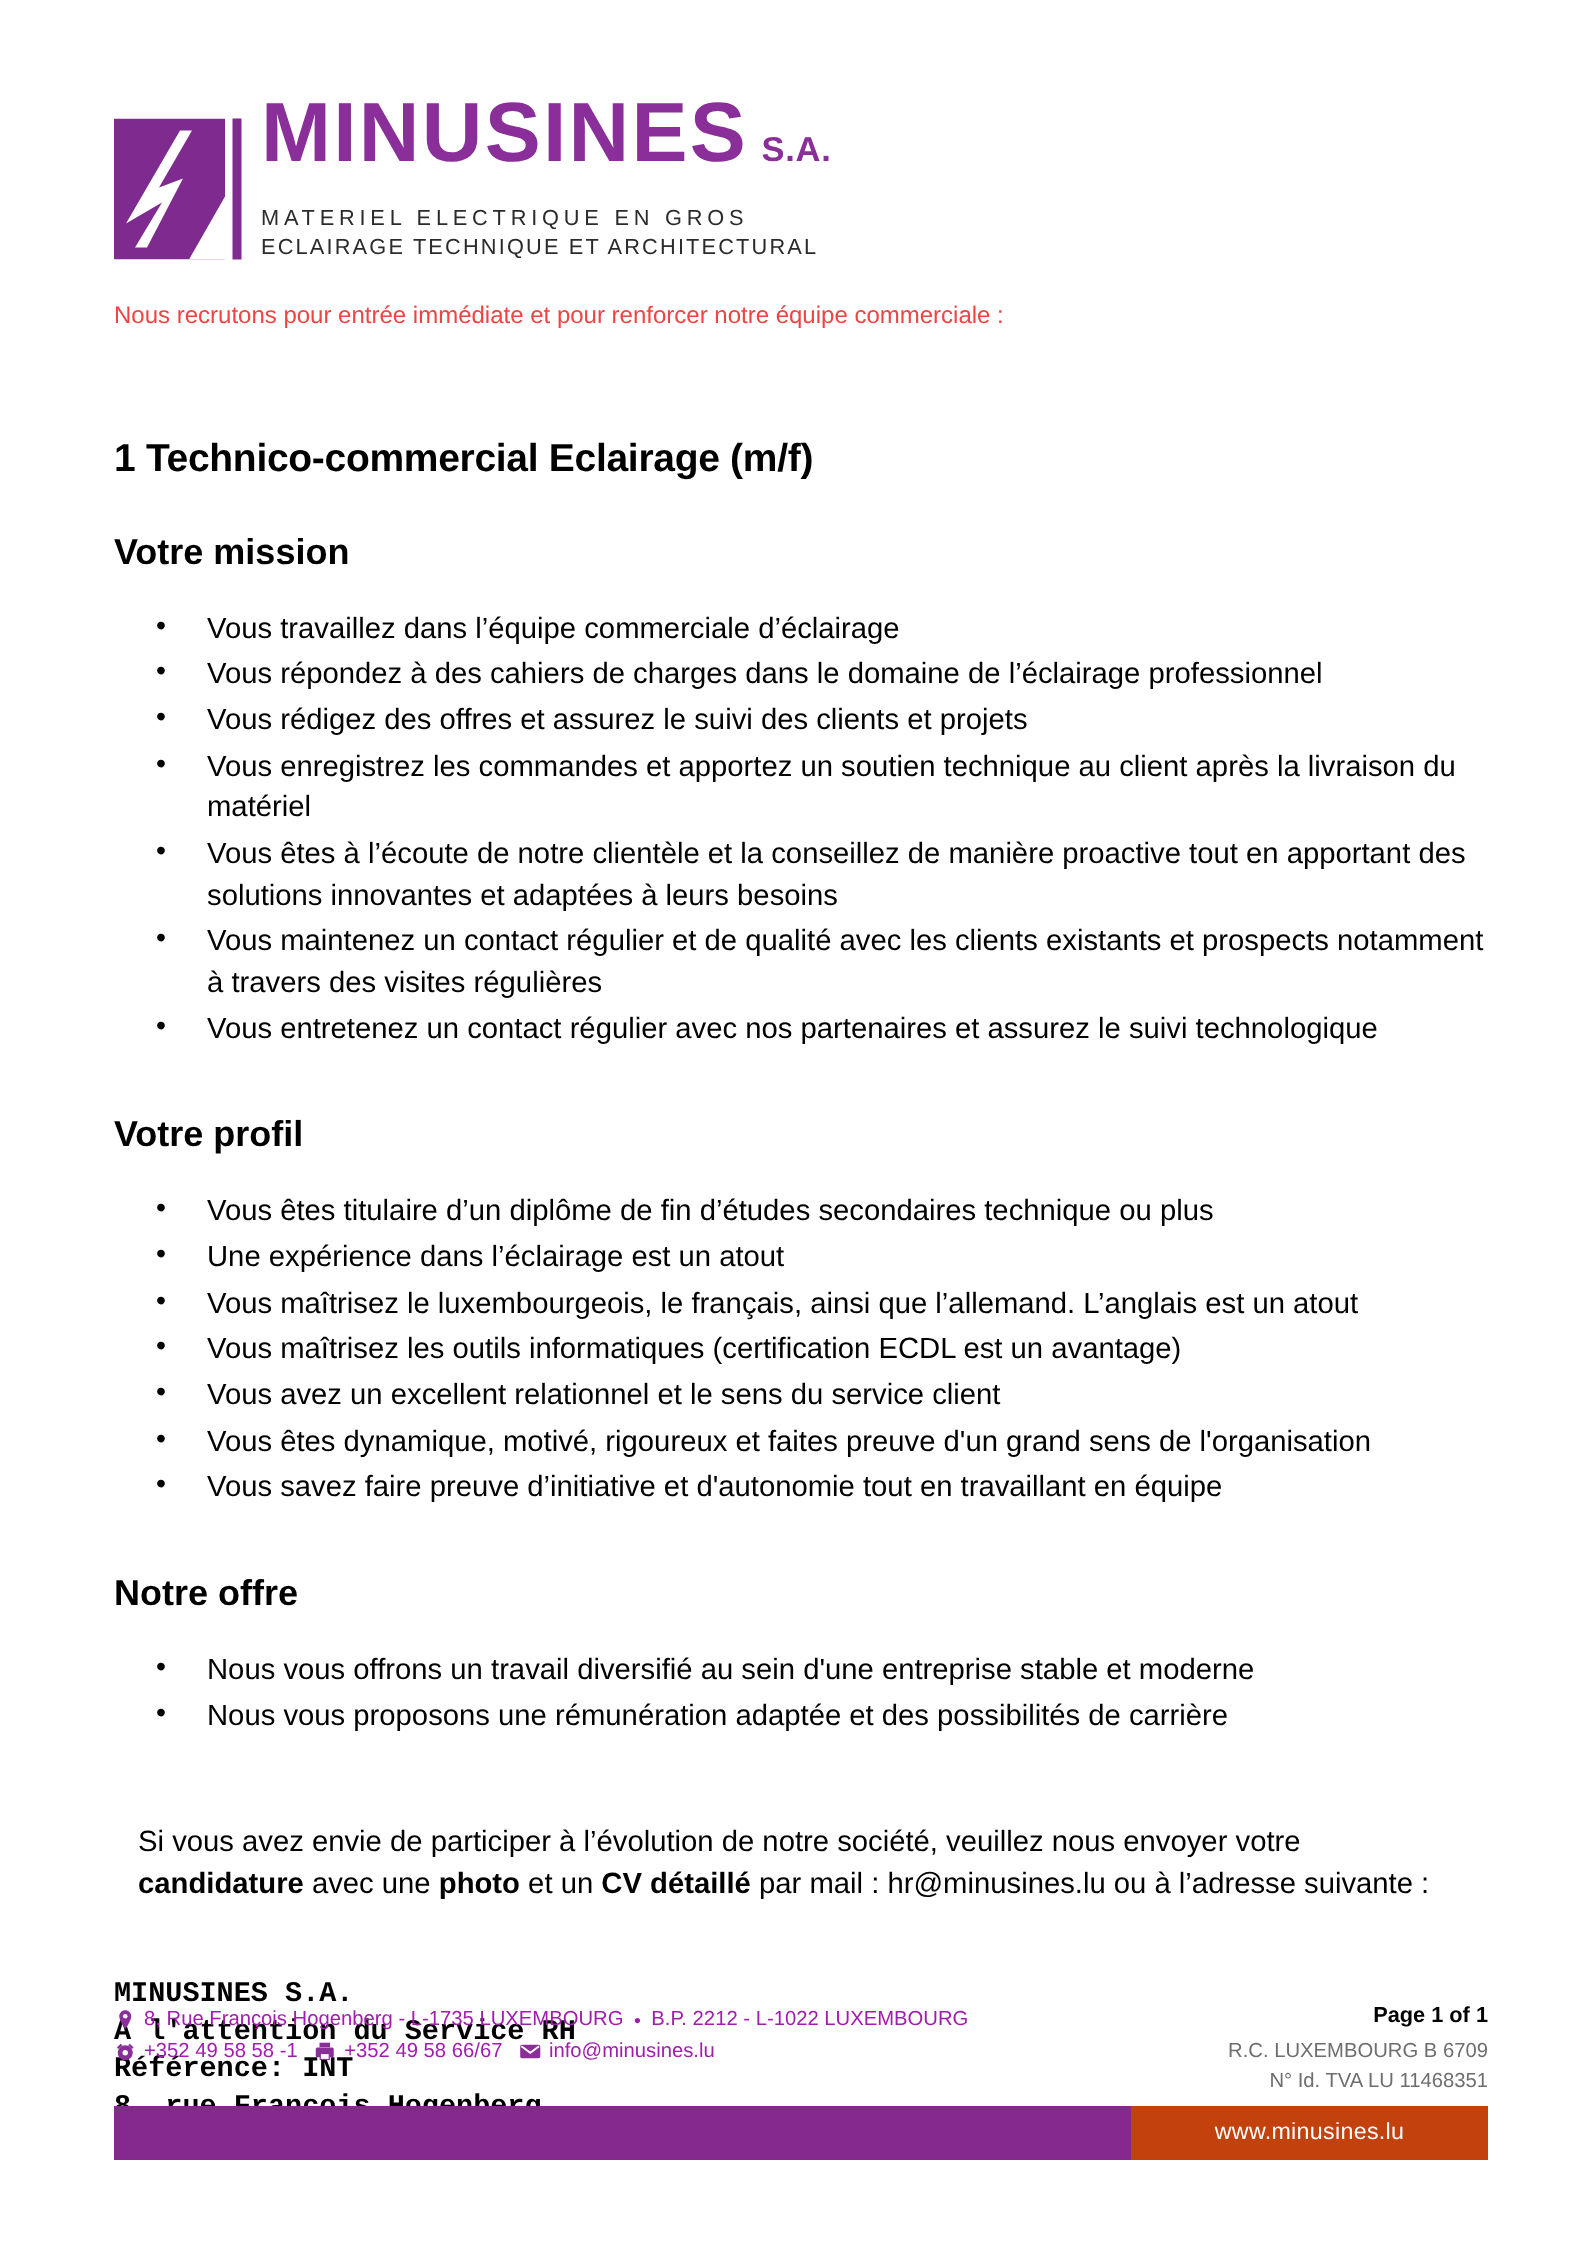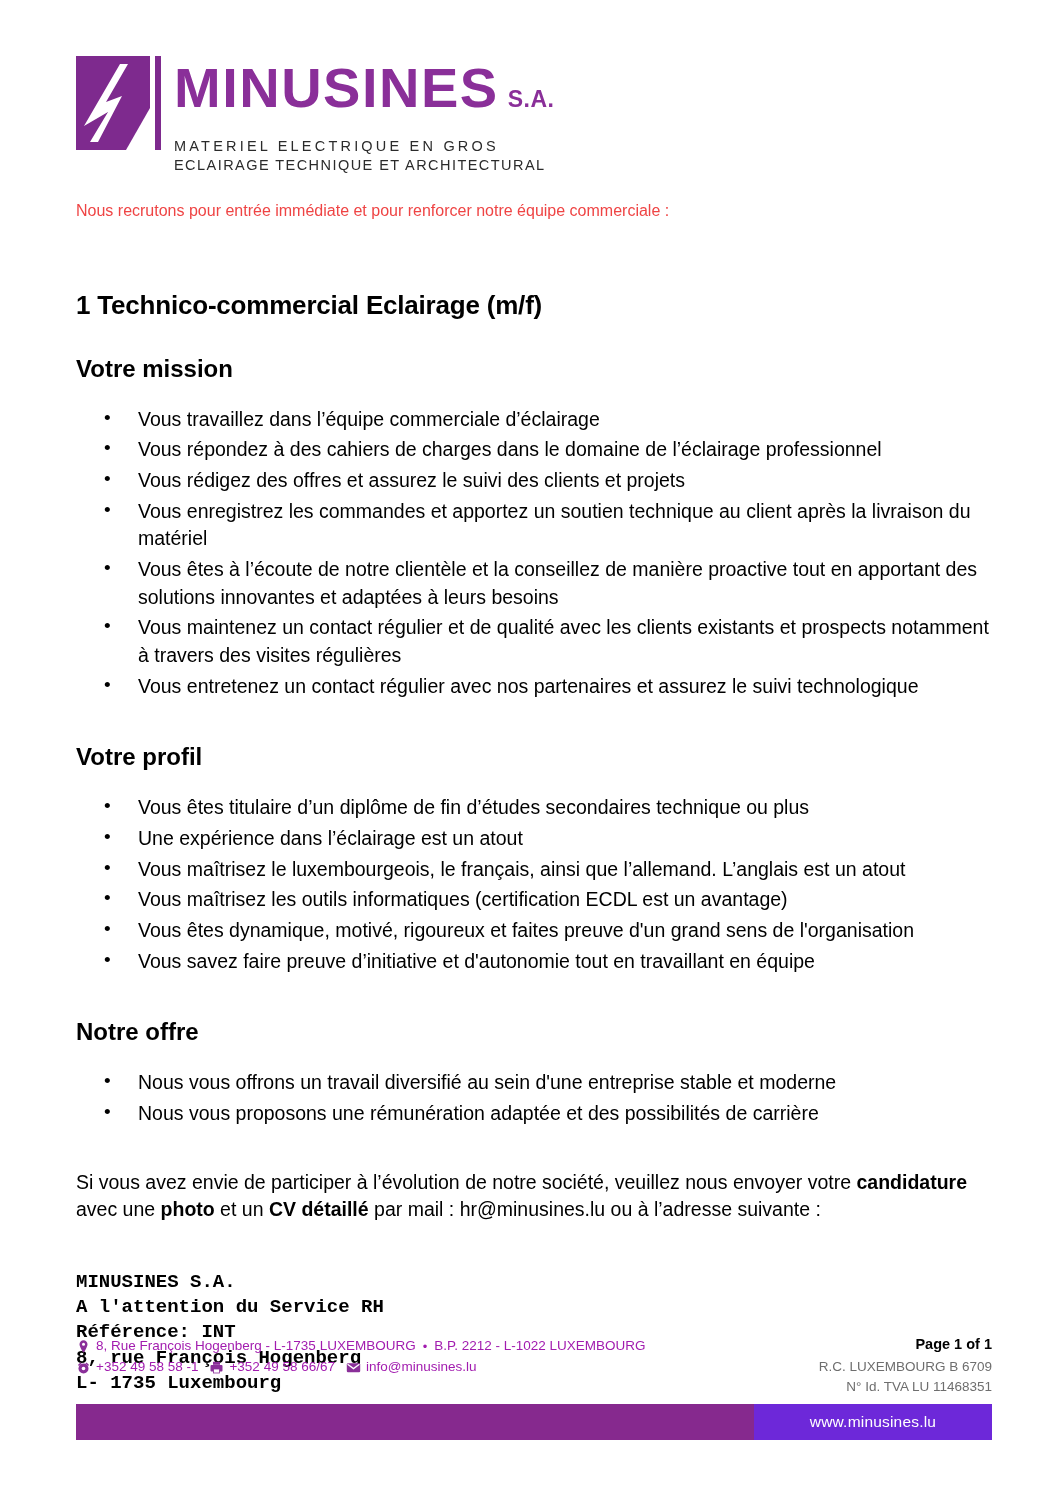--- a/index.html
+++ b/index.html
@@ -20,21 +20,21 @@
     overflow: hidden;
     box-sizing: border-box;
   }
 
   
   .logo-block {
     position: absolute;
     left: 76px;
     top: 56px;
     display: flex;
-    align-items: flex-start;
+    align-items: flex-end;
   }
   .logo-mark {
     width: 74px;
     height: 94px;
     position: relative;
     flex: 0 0 auto;
   }
   .logo-mark svg { display: block; }
   .logo-bar {
     width: 6px;
@@ -126,21 +126,21 @@
     top: -1px;
     font-size: 19px;
     line-height: 1.42;
   }
   .gap-after-list { height: 40px; }
   .gap-mid { height: 38px; }
 
   .closing {
     font-size: 19.5px;
     line-height: 1.42;
-    margin: 0;
+    margin: 16px;
   }
   .closing b { font-weight: bold; }
 
   .address-block {
     margin-top: 46px;
     font-size: 19px;
     line-height: 1.33;
     font-weight: bold;
     font-family: Liberation Mono, monospace;
     color: #000;
@@ -208,21 +208,21 @@
     top: 1404px;
     width: 916px;
     height: 36px;
     display: flex;
   }
   .bar-purple {
     background: #86298E;
     flex: 1 1 auto;
   }
   .bar-dark {
-    background: #6d28d9;
+    background: #c2410c;
     width: 238px;
     flex: 0 0 auto;
     color: #ffffff;
     font-size: 15.5px;
     display: flex;
     align-items: center;
     justify-content: center;
     letter-spacing: 0.2px;
   }
 </style>
@@ -269,20 +269,21 @@
     </ul>
 
     <div class="gap-after-list"></div>
 
     <h2 class="section-title">Votre profil</h2>
     <ul class="bullets">
       <li>Vous êtes titulaire d’un diplôme de fin d’études secondaires technique ou plus</li>
       <li>Une expérience dans l’éclairage est un atout</li>
       <li>Vous maîtrisez le luxembourgeois, le français, ainsi que l’allemand. L’anglais est un atout</li>
       <li>Vous maîtrisez les outils informatiques (certification ECDL est un avantage)</li>
+      <li>Vous avez un excellent relationnel et le sens du service client</li>
       <li>Vous êtes dynamique, motivé, rigoureux et faites preuve d'un grand sens de l'organisation</li>
       <li>Vous savez faire preuve d’initiative et d'autonomie tout en travaillant en équipe</li>
     </ul>
 
     <div class="gap-after-list"></div>
 
     <h2 class="section-title">Notre offre</h2>
     <ul class="bullets">
       <li>Nous vous offrons un travail diversifié au sein d'une entreprise stable et moderne</li>
       <li>Nous vous proposons une rémunération adaptée et des possibilités de carrière</li>

